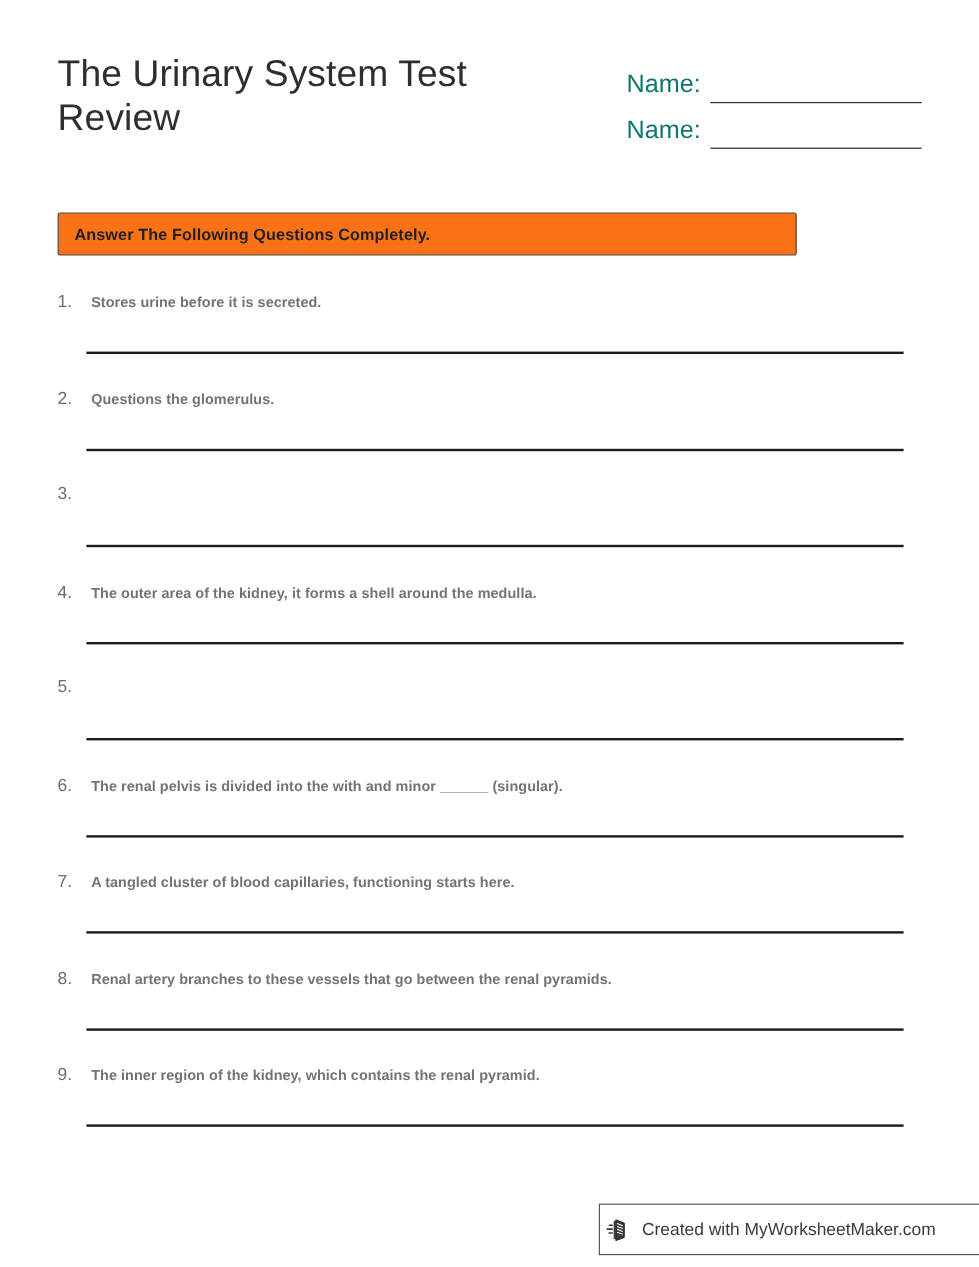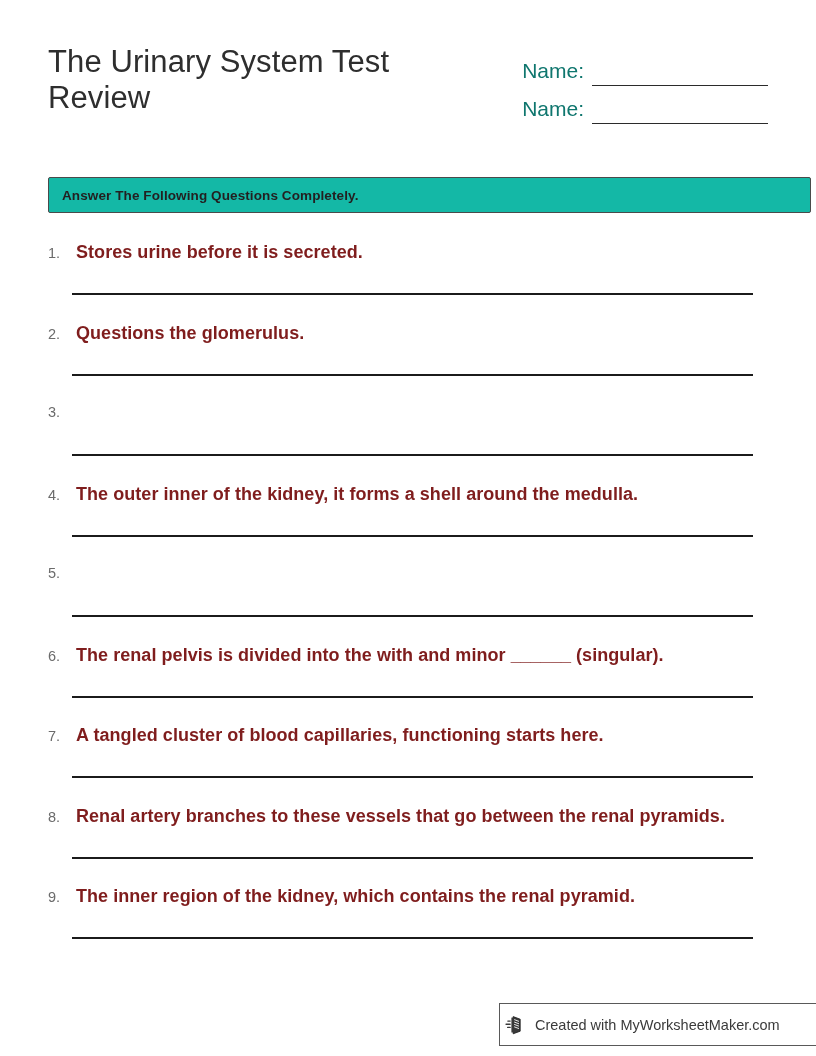--- a/index.html
+++ b/index.html
@@ -68,28 +68,28 @@
     margin-left: 8px;
     border-bottom: 1.6px solid #2b2b2b;
     height: 26px;
   }
 
   
   .instruction-box {
     position: absolute;
     left: 48px;
     top: 177px;
-    width: 763px;
+    width: 616px;
     height: 36px;
     border: 1.2px solid #4a4a4a;
     border-radius: 2px;
     box-sizing: border-box;
     display: flex;
     align-items: center;
-    background: #14b8a6;
+    background: #f97316;
     text-align: right;
   }
   .instruction-text {
     padding-left: 13px;
     font-size: 13.5px;
     font-weight: bold;
     color: #231f20;
     letter-spacing: 0.1px;
     font-family: "Liberation Sans", sans-serif;
   }
@@ -111,23 +111,23 @@
   }
   .q-num {
     width: 28px;
     flex: 0 0 28px;
     font-size: 14.5px;
     font-weight: 400;
     color: #6b6b6b;
     font-family: "Liberation Sans", sans-serif;
   }
   .q-text {
-    font-size: 18px;
+    font-size: 12px;
     font-weight: bold;
-    color: #7f1d1d;
+    color: #737373;
     line-height: 19px;
     letter-spacing: 0.05px;
     font-family: "Liberation Sans", sans-serif;
   }
   .q-line {
     position: absolute;
     left: 24px;
     right: 15px;
     top: 50px;
     border-bottom: 2.2px solid #1b1b1b;
@@ -207,21 +207,21 @@
     <div class="question">
       <div class="q-head">
         <span class="q-num">3.</span>
       </div>
       <div class="q-line"></div>
     </div>
 
     <div class="question">
       <div class="q-head">
         <span class="q-num">4.</span>
-        <span class="q-text">The outer inner of the kidney, it forms a shell around the medulla.</span>
+        <span class="q-text">The outer area of the kidney, it forms a shell around the medulla.</span>
       </div>
       <div class="q-line"></div>
     </div>
 
     <div class="question">
       <div class="q-head">
         <span class="q-num">5.</span>
       </div>
       <div class="q-line"></div>
     </div>

